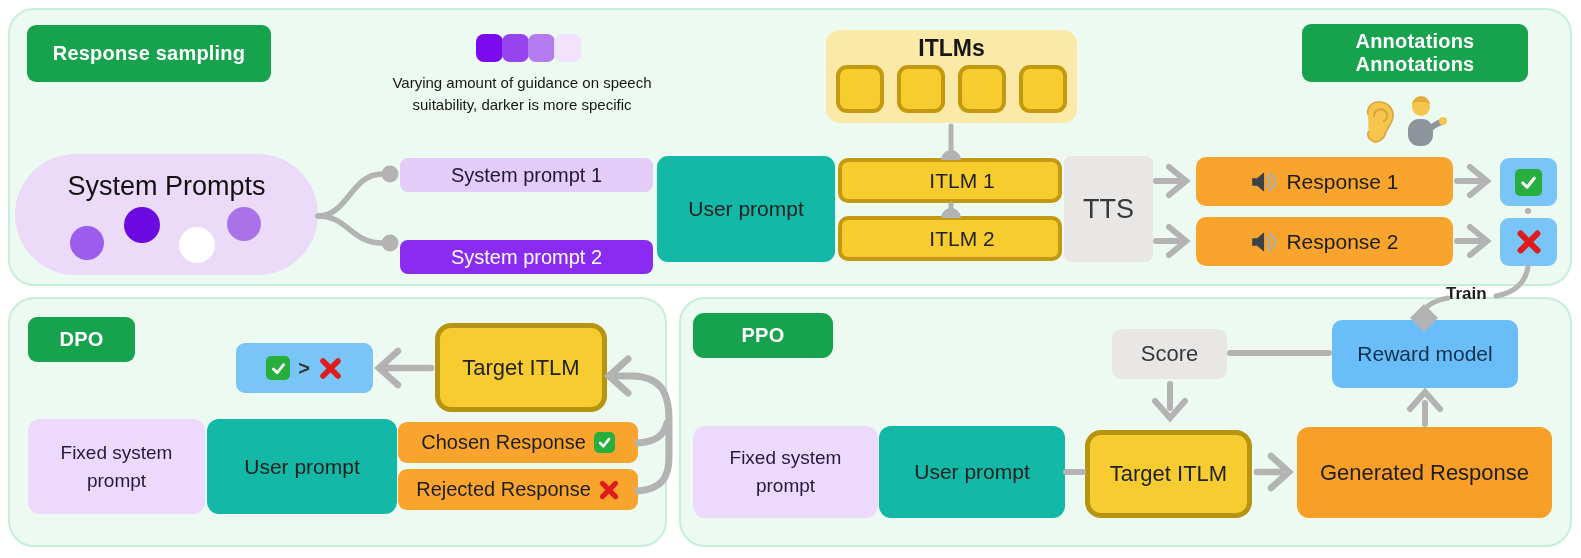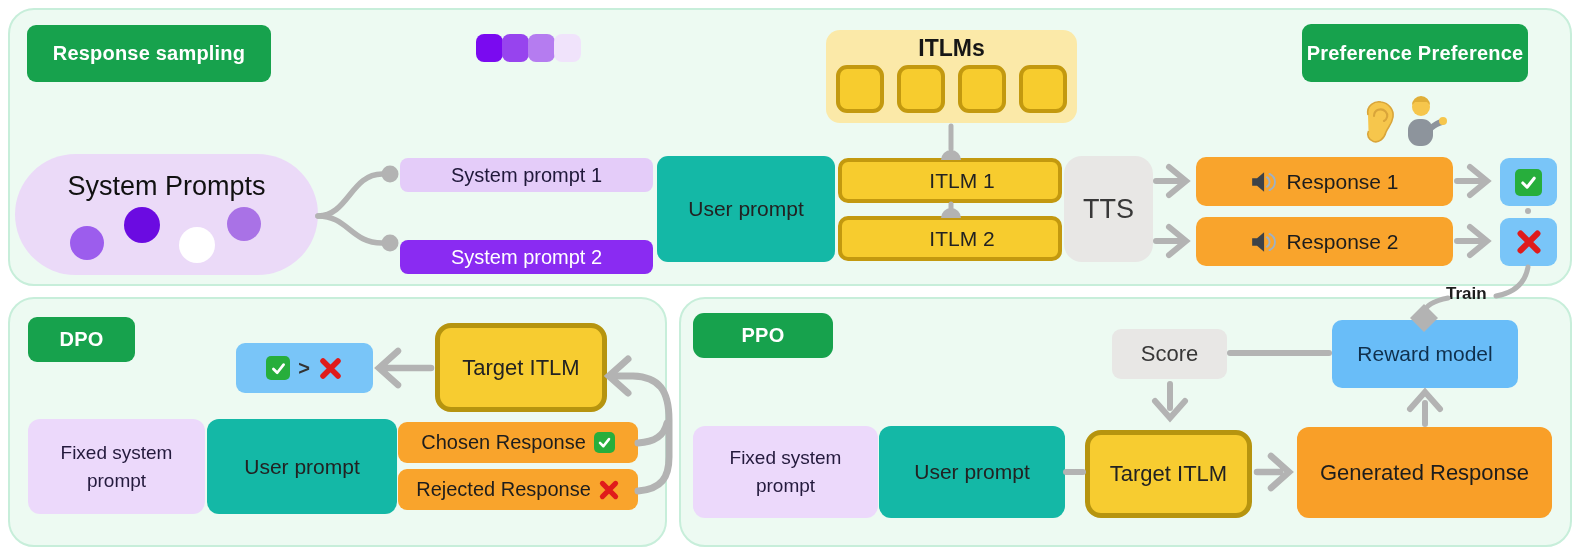--- a/index.html
+++ b/index.html
@@ -8,21 +8,21 @@
   .panel{position:absolute;background:#edfaf2;border:2px solid #c7eeda;border-radius:26px;box-sizing:border-box;}
   .abs{position:absolute;box-sizing:border-box;}
   .box{position:absolute;box-sizing:border-box;display:flex;align-items:center;justify-content:center;text-align:center;}
   .badge{background:#17a24d;color:#ffffff;font-weight:700;border-radius:9px;font-size:20px;letter-spacing:.2px;}
   .lavender{background:#ecd9fb;border-radius:12px;color:#241a3d;}
   .bar1{background:#e4ccf9;border-radius:8px;color:#20183a;font-size:20px;}
   .bar2{background:#8a2bf2;border-radius:8px;color:#ffffff;font-size:20px;}
   .peach{background:#14b8a6;border-radius:11px;font-size:21px;color:#222222;}
   .yellow{background:#f7cc2e;border:4px solid #c3990f;border-radius:10px;font-size:21px;color:#222222;padding-left:24px;}
   .yellow-big{background:#f7cc30;border:5px solid #b6940f;border-radius:16px;font-size:22px;color:#222222;}
-  .graybox{background:#e8e7e5;border-radius:18px;color:#383838;}
+  .graybox{background:#e8e7e5;border-radius:8px;color:#383838;}
   .orange{background:#f9a42c;border-radius:10px;color:#1d1d1d;}
   .blue{background:#79c5f8;border-radius:9px;color:#10304d;}
   .swatch{display:inline-block;width:27px;height:28px;border-radius:8px;margin-right:-1px;}
   .caption{font-size:15px;line-height:22px;color:#161616;text-align:center;}
   .blob{background:#ebdaf8;border-radius:62px;}
   .blob-title{font-size:27px;color:#111111;text-align:center;margin-top:17px;}
   .circle{position:absolute;border-radius:50%;}
   .itlms{background:#fbe9a8;border-radius:14px;display:flex;flex-direction:column;align-items:center;padding-top:4px;}
   .itlms-title{font-size:23px;font-weight:700;color:#161616;line-height:28px;}
   .itlms-row{display:flex;gap:13px;margin-top:3px;}
@@ -39,20 +39,24 @@
 
   <div class="panel" style="left:8px;top:8px;width:1564px;height:278px;"></div>
   <div class="panel" style="left:8px;top:297px;width:659px;height:250px;"></div>
   <div class="panel" style="left:679px;top:297px;width:893px;height:250px;"></div>
 
   <div class="box badge" style="left:27px;top:25px;width:244px;height:57px;">Response sampling</div>
 
   <div class="abs" style="left:476px;top:34px;">
     <span class="swatch" style="background:#7a0af0;"></span><span class="swatch" style="background:#9744ee;"></span><span class="swatch" style="background:#b57cf0;"></span><span class="swatch" style="background:#f0e3fb;"></span>
   </div>
+  <div class="abs caption" style="left:357px;top:72px;width:330px;">
+    <div>Varying amount of guidance on speech</div>
+    <div>suitability, darker is more specific</div>
+  </div>
 
   <div class="abs itlms" style="left:826px;top:30px;width:251px;height:93px;">
     <div class="itlms-title">ITLMs</div>
     <div class="itlms-row">
       <div class="mini-sq"></div>
       <div class="mini-sq"></div>
       <div class="mini-sq"></div>
       <div class="mini-sq"></div>
     </div>
   </div>
@@ -87,21 +91,21 @@
   <div class="box orange" style="left:1196px;top:217px;width:257px;height:49px;gap:10px;font-size:21px;">
     <span style="display:inline-flex;">
       <svg width="26" height="24" viewBox="0 0 24 22">
           <path d="M2 7.5 h4.5 l6.5-5.5 v18 l-6.5-5.5 H2 z" fill="#3d4248"></path>
           <path d="M15.5 6.5 a6 5.5 0 0 1 0 9 M18 3.5 a9.5 8.5 0 0 1 0 15" stroke="#9db1c5" fill="none" stroke-width="1.7" stroke-linecap="round"></path>
         </svg>
     </span>
     <span>Response 2</span>
   </div>
 
-  <div class="box badge" style="left:1302px;top:24px;width:226px;height:58px;">Preference Preference</div>
+  <div class="box badge" style="left:1302px;top:24px;width:226px;height:58px;">Annotations Annotations</div>
 
   <div class="abs" style="left:1362px;top:96px;display:flex;gap:5px;align-items:flex-end;">
     <span style="display:inline-flex;">
       <svg width="34" height="46" viewBox="0 0 34 46">
           <path d="M6 15 C4 5 13 1 19 2 C27 3 32 10 31 17 C30 24 26 27 24 32 C22 39 17 43 11.5 41.5 C6.5 40 4.5 35 6.5 31" fill="#f6c64c" stroke="#d9a53a" stroke-width="1.6" stroke-linejoin="round"></path>
           <path d="M12 16 C12 9.5 19.5 7.5 23.5 11.5 C26.5 14.5 25.5 19 22 21" fill="none" stroke="#d9a53a" stroke-width="2.1" stroke-linecap="round"></path>
         </svg>
     </span>
     <span style="display:inline-flex;">
       <svg width="46" height="50" viewBox="0 0 46 50">

